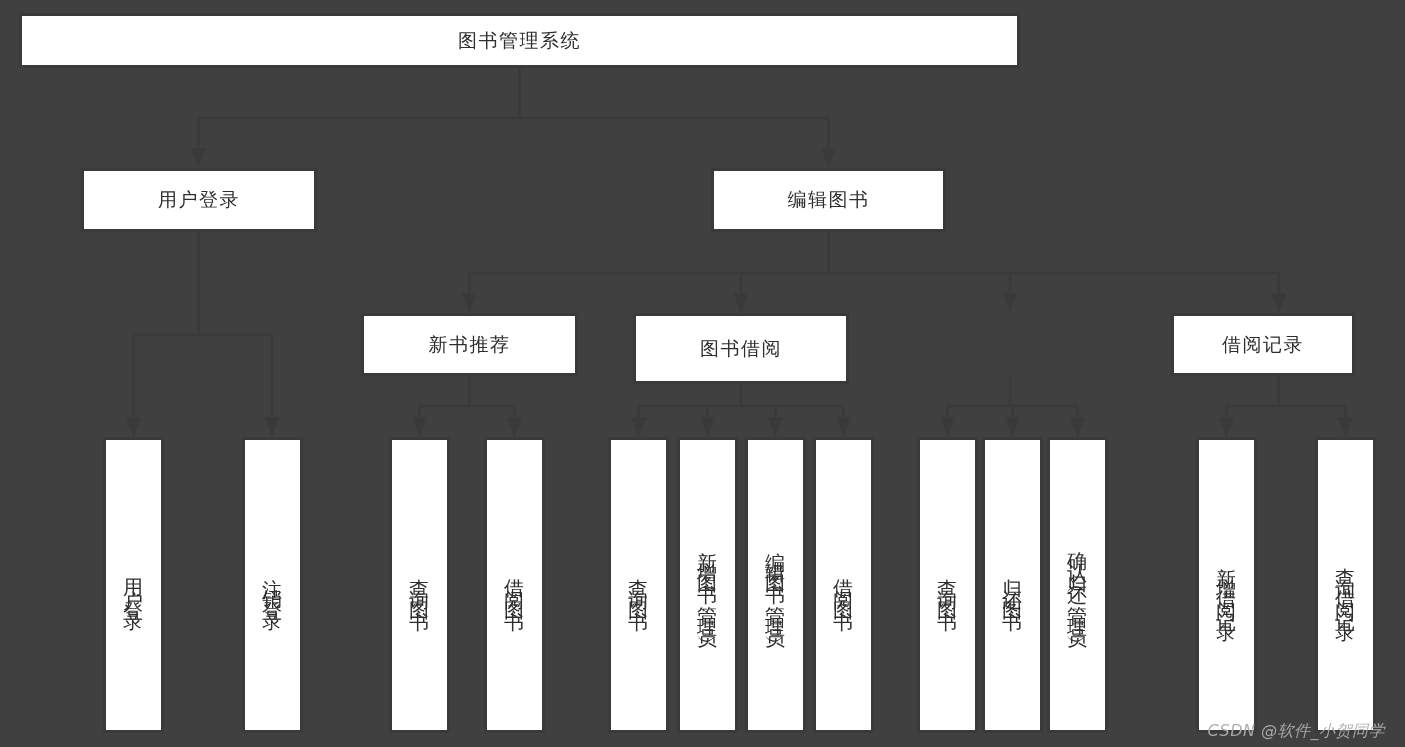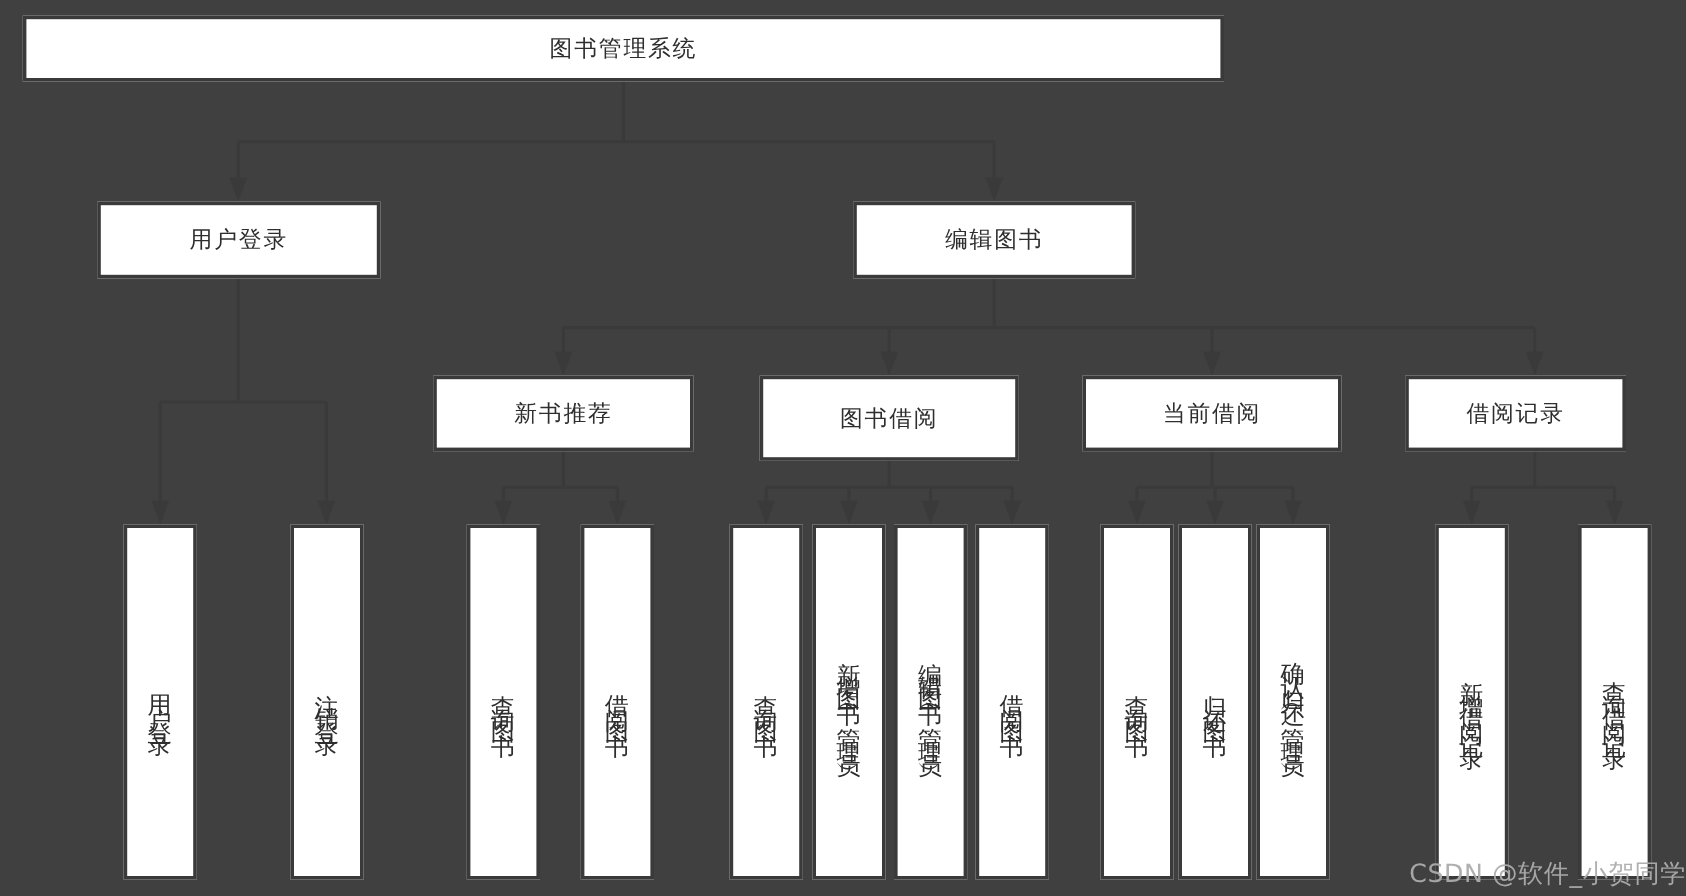--- a/index.html
+++ b/index.html
@@ -39,27 +39,28 @@
   }
   .vbox {
     writing-mode: vertical-rl;
     text-orientation: mixed;
     font-size: 20px;
     letter-spacing: 11px;
     line-height: 1;
   }
   .watermark {
     position: absolute;
-    right: 0;
+    right: 20px;
     bottom: 5px;
-    font-size: 21px;
+    font-size: 16px;
     color: rgba(172, 172, 172, 0.95);
     letter-spacing: 0.5px;
     z-index: 5;
     white-space: nowrap;
+    font-style: italic;
   }
 </style>
 </head>
 <body>
 
 <div class="canvas">
 
   <svg class="connector-layer" viewBox="0 0 1405 747" xmlns="http://www.w3.org/2000/svg">
     <g stroke="#3a3a3a" stroke-width="2.6" fill="none">
 
@@ -103,21 +104,20 @@
     </g>
   </svg>
 
   <div class="box" style="left:19px; top:13px; width:1001px; height:55px;">图书管理系统</div>
 
   <div class="box" style="left:81px; top:168px; width:236px; height:64px;">用户登录</div>
   <div class="box" style="left:711px; top:168px; width:235px; height:64px;">编辑图书</div>
 
   <div class="box" style="left:361px; top:313px; width:217px; height:63px;text-align:right;">新书推荐</div>
   <div class="box" style="left:633px; top:313px; width:216px; height:71px;">图书借阅</div>
-  <div class="box" style="left:902px; top:313px; width:216px; height:63px;">当前借阅</div>
   <div class="box" style="left:1171px; top:313px; width:184px; height:63px;">借阅记录</div>
 
   <div class="box vbox" style="left:103px; top:437px; width:61px; height:296px;">用户登录</div>
   <div class="box vbox" style="left:242px; top:437px; width:61px; height:296px;">注销登录</div>
 
   <div class="box vbox" style="left:389px; top:437px; width:61px; height:296px;">查询图书</div>
   <div class="box vbox" style="left:484px; top:437px; width:61px; height:296px;">借阅图书</div>
 
   <div class="box vbox" style="left:608px; top:437px; width:61px; height:296px;">查询图书</div>
   <div class="box vbox" style="left:677px; top:437px; width:61px; height:296px;">新增图书（管理员）</div>

